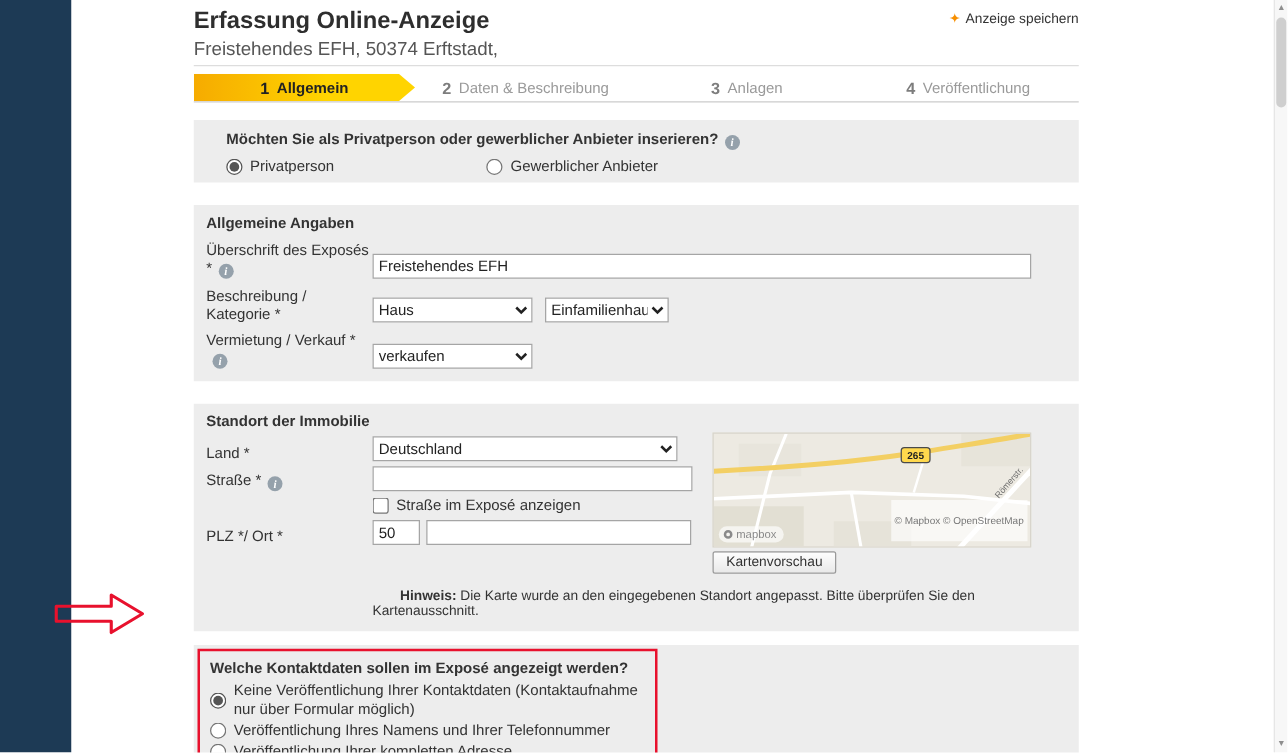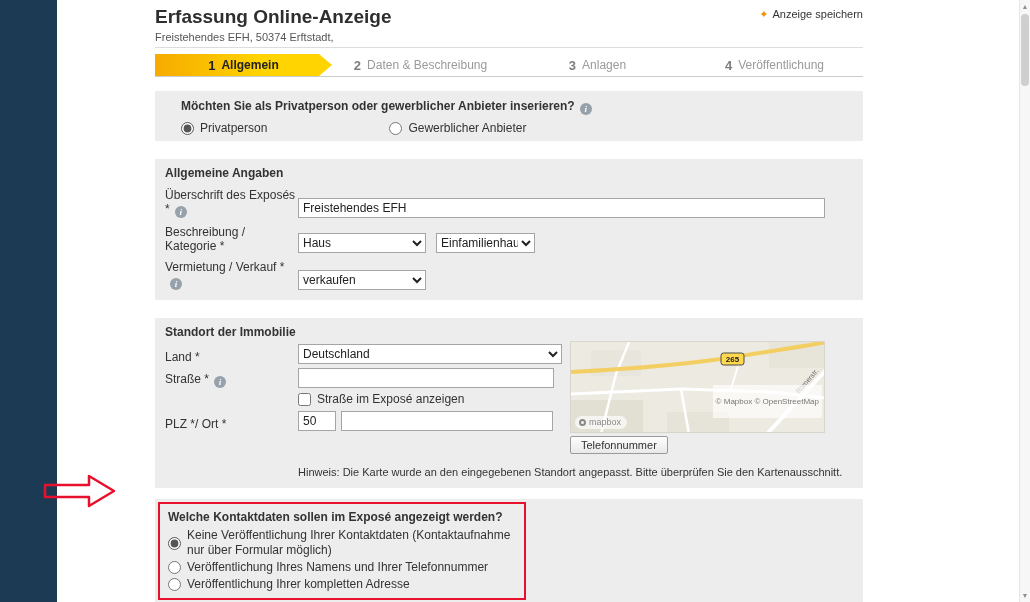--- a/index.html
+++ b/index.html
@@ -14,21 +14,21 @@
   
   .scrollbar { position:absolute; right:0; top:0; width:11px; height:602px; background:#f7f7f7; border-left:1px solid #e6e6e6; }
   .scroll-arrow { position:absolute; left:0; width:10px; height:13px; color:#8f8f8f; font-size:7px; text-align:center; line-height:13px; cursor:pointer; }
   .scroll-up { top:0; }
   .scroll-down { bottom:0; }
   .scroll-thumb { position:absolute; left:1px; top:14px; width:8px; height:72px; background:#cfcfcf; border-radius:4px; }
 
   .content { position:absolute; left:155px; top:0; width:708px; padding-top:6px;border-radius:17px; }
 
   .page-title { font-size:19px; font-weight:bold; color:#2e2e2e; line-height:22px; }
-  .subtitle { margin-top:3px; font-size:11px; color:#555; }
+  .subtitle { margin-top:3px; font-size:15px; color:#555; }
   .save-link { position:absolute; top:8px; right:0; font-size:11px; color:#333; cursor:pointer; white-space:nowrap; }
   .save-link .diamond { color:#f78f00; margin-right:4px; font-size:11px; }
   .hr { border:0; border-top:1px solid #ddd; margin-top:4px; }
 
   
   .steps { display:flex; margin-top:6px; height:23px; border-bottom:1px solid #ccc; }
   .step { flex:1; display:flex; align-items:center; justify-content:center; gap:6px; color:#9a9a9a; cursor:pointer; }
   .step .num { font-size:13px; font-weight:bold; color:#7d7d7d; }
   .step .lbl { font-size:12px; }
   .step.active { background:linear-gradient(to right,#f6ab00,#ffd400 60%); color:#222;
@@ -49,41 +49,41 @@
   input[type="radio"], input[type="checkbox"] { width:13px; height:13px; accent-color:#555; margin-right:6px; cursor:pointer; }
   .gap-190 { width:110px; }
 
   .row { display:flex; align-items:flex-end; margin-bottom:4px; }
   .flabel { width:133px; flex-shrink:0; padding-top:3px; font-size:12px; color:#333; }
   .ti { height:20px; border:1px solid #a5a5a5; font-size:12px; padding:1px 4px; font-family:inherit; background:#fff; color:#222; }
   select { height:20px; border:1px solid #a5a5a5; font-size:12px; font-family:inherit; background:#fff; color:#222; cursor:pointer; }
   .w-headline { width:527px; }
   .w-sel { width:128px; }
   .w-sel2 { width:99px; margin-left:10px; }
-  .w-country { width:264px; }
+  .w-country { width:244px; }
   .w-street { width:256px; }
   .w-plz { width:38px; }
   .w-ort { width:212px; margin-left:5px; }
   .cb-row { margin-left:133px; display:flex; align-items:center; margin-bottom:5px; font-size:12px; }
   .cb-row label { display:flex; align-items:center; cursor:pointer; }
 
   
   .map-col { position:absolute; top:23px; right:38px; width:255px; }
   .map { width:255px; height:92px; position:relative; border:1px solid #d8d5cc; overflow:hidden; background:#edeae2; }
   .map svg { display:block; }
   .map-logo { position:absolute; left:4px; bottom:3px; background:rgba(255,255,255,.65); border-radius:8px;
     font-size:9px; color:#8a8a8a; padding:0 6px 1px 4px; line-height:12px; display:flex; align-items:center; gap:3px; }
   .logo-dot { display:inline-block; width:7px; height:7px; border:2px solid #8a8a8a; border-radius:50%; }
-  .map-attr { position:absolute; right:2px; bottom:14px; background:rgba(255,255,255,.65); font-size:8px; color:#777; padding:12px 3px; }
+  .map-attr { position:absolute; right:2px; bottom:4px; background:rgba(255,255,255,.65); font-size:8px; color:#777; padding:12px 3px; }
   .btn { font-size:11px; padding:2px 10px; height:18px; border:1px solid #9a9a9a; border-radius:2px;
     background:linear-gradient(#fdfdfd,#e9e9e9); color:#333; cursor:pointer; font-family:inherit; }
   .map-col .btn { margin-top:3px; }
 
   .hint { margin-left:133px; margin-top:35px; font-size:11px; color:#333; padding-bottom:4px; }
-  .hint b { font-weight:normal; }
+  .hint b { font-weight:bold;margin-left:22px; }
 
   
   .section.contact { margin-top:11px; padding:3px; }
   .red-box { border:2px solid #e8112d; width:368px; padding:6px 8px 4px 8px; }
   .red-box .question { margin-bottom:4px; }
   .contact-opt { display:flex; align-items:center; margin-bottom:2px; font-size:12px; line-height:15px; }
   .contact-opt label { display:flex; align-items:center; cursor:pointer; }
 
   
   .annot-arrow { position:absolute; left:42px; top:472px; z-index:5; }
@@ -205,21 +205,21 @@
           <rect x="150" y="11" width="23" height="12" rx="2.5" fill="#ffd84d" stroke="#4a4a4a"></rect>
           <text x="161.5" y="20" font-size="8" text-anchor="middle" fill="#222" font-weight="bold">265</text>
           <text x="228" y="52" font-size="7" fill="#6b6b6b" transform="rotate(-49 228 52)">Römerstr.</text>
         </svg>
         <span class="map-logo">
             <span class="logo-dot"></span>
             <span>mapbox</span>
           </span>
         <span class="map-attr">© Mapbox © OpenStreetMap</span>
       </div>
-      <button class="btn">Telefonnummer</button>
+      <button class="btn">Kartenvorschau</button>
     </div>
 
     <div class="hint">
       <b>Hinweis:</b> <span>Die Karte wurde an den eingegebenen Standort angepasst. Bitte überprüfen Sie den Kartenausschnitt.</span>
     </div>
   </div>
 
   <div class="section contact">
     <div class="red-box">
       <div class="question">Welche Kontaktdaten sollen im Exposé angezeigt werden?</div>

